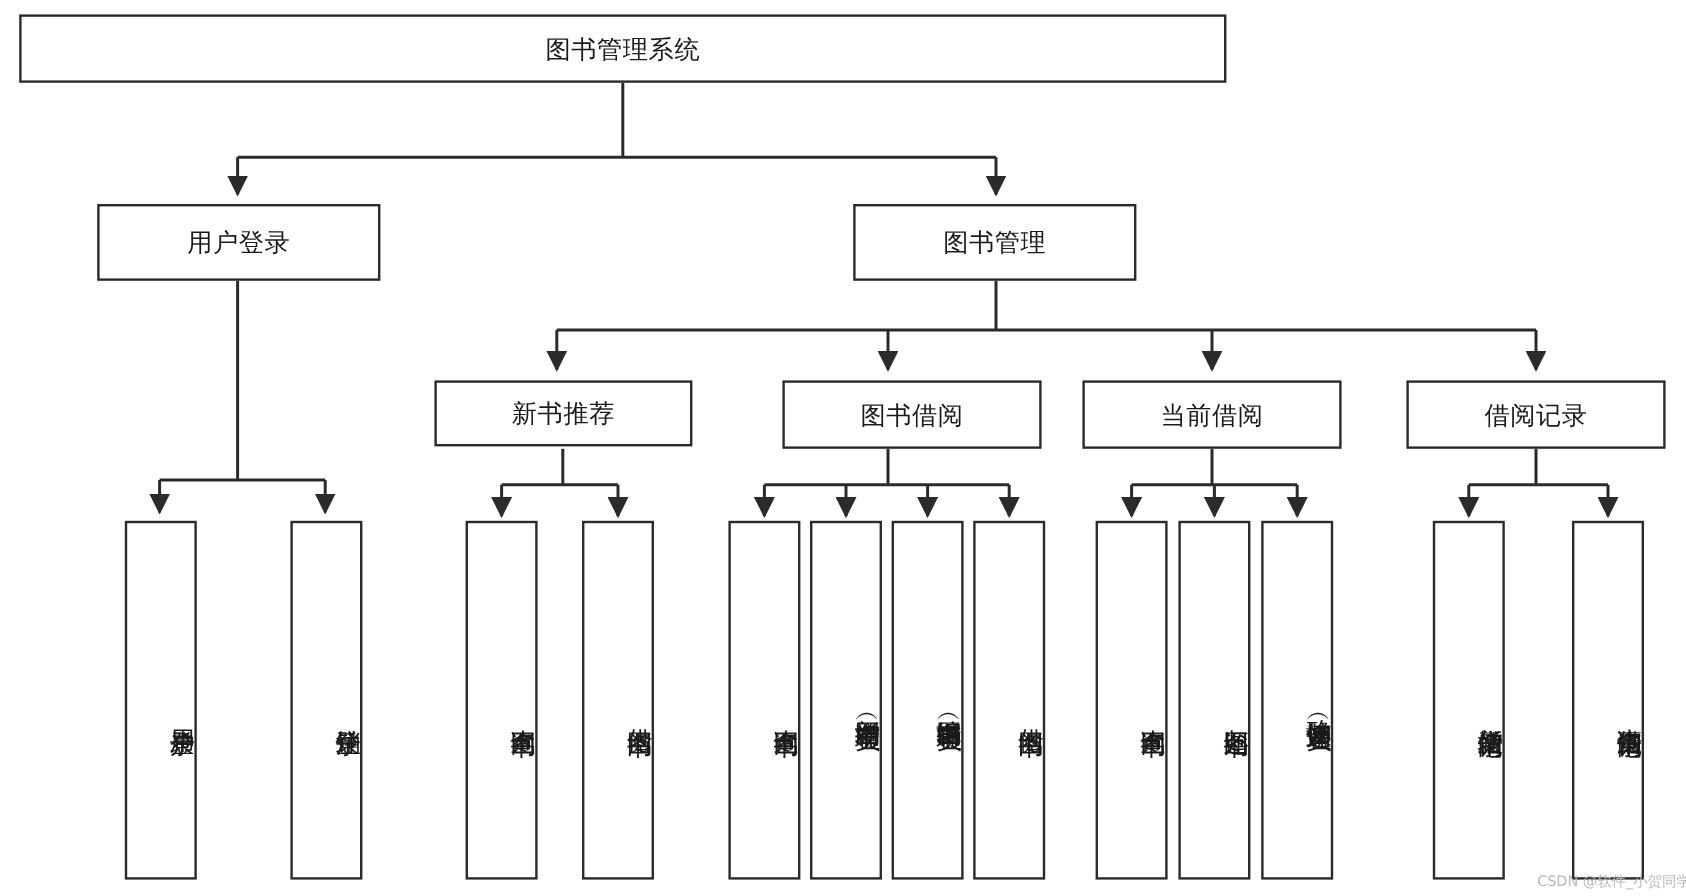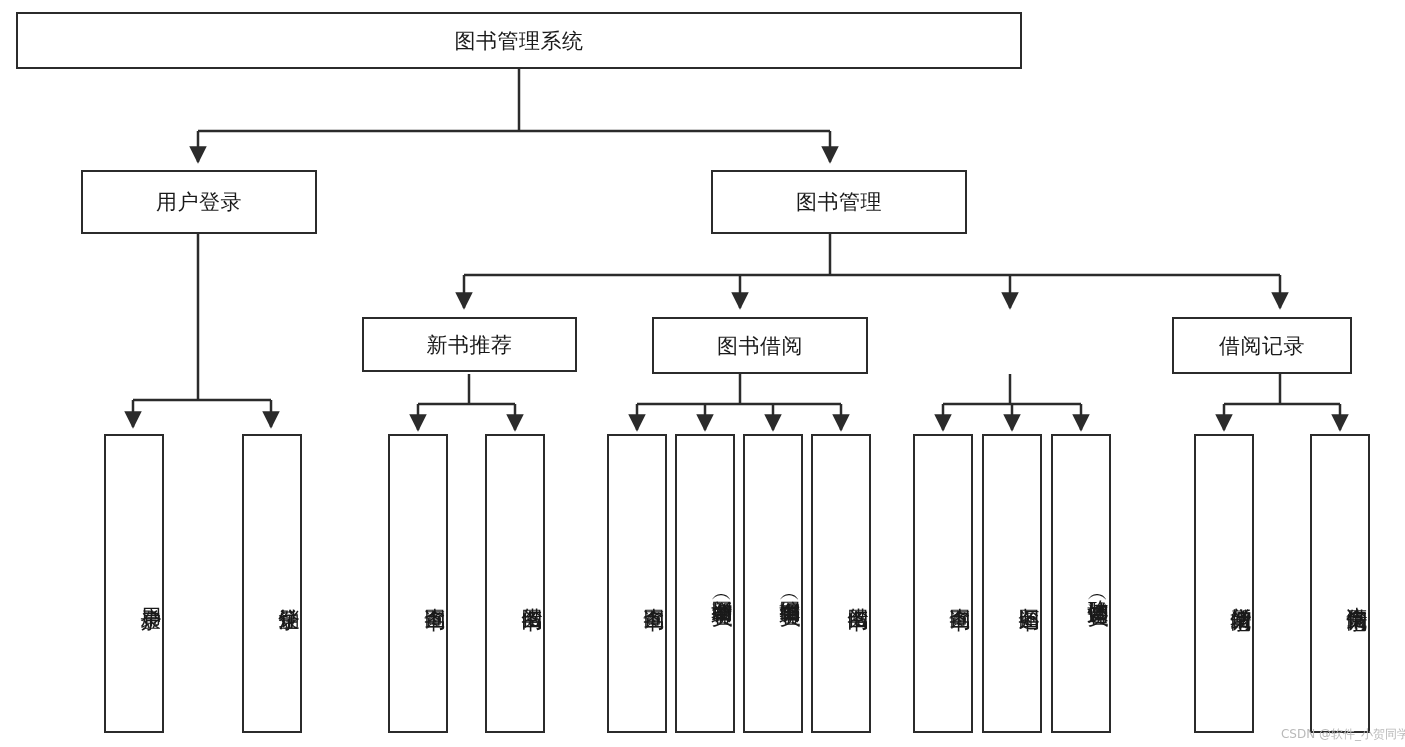--- a/index.html
+++ b/index.html
@@ -126,34 +126,37 @@
   </svg>
 
   <div class="node horiz" style="left:16px; top:12px; width:1006px; height:57px;">
     <span>图书管理系统</span>
   </div>
 
   <div class="node horiz" style="left:81px; top:170px; width:236px; height:64px;">
     <span>用户登录</span>
   </div>
 
-  <div class="node horiz" style="left:711px; top:170px; width:256px; height:64px;">
+  <div class="node horiz" style="left:711px; top:170px; width:236px; height:64px;">
     <span>图书管理</span>
   </div>
 
   <div class="node horiz" style="left:362px; top:317px; width:215px; height:55px;">
     <span>新书推荐</span>
   </div>
 
   <div class="node horiz" style="left:632px; top:317px; width:216px; height:57px;margin-left:20px;">
     <span>图书借阅</span>
   </div>
 
-
-  <div class="node horiz" style="left:1172px; top:317px; width:180px; height:57px;">
+  <div class="node horiz" style="left:902px; top:317px; width:216px; height:57px;">
+    <span>当前借阅</span>
+  </div>
+
+  <div class="node horiz" style="left:1172px; top:317px; width:216px; height:57px;">
     <span>借阅记录</span>
   </div>
 
   <div class="node vert" style="left:104px; top:434px; width:60px; height:299px;">
     <span class="txt">用户登录</span>
   </div>
 
   <div class="node vert" style="left:242px; top:434px; width:60px; height:299px;">
     <span class="txt">注销登录</span>
   </div>

